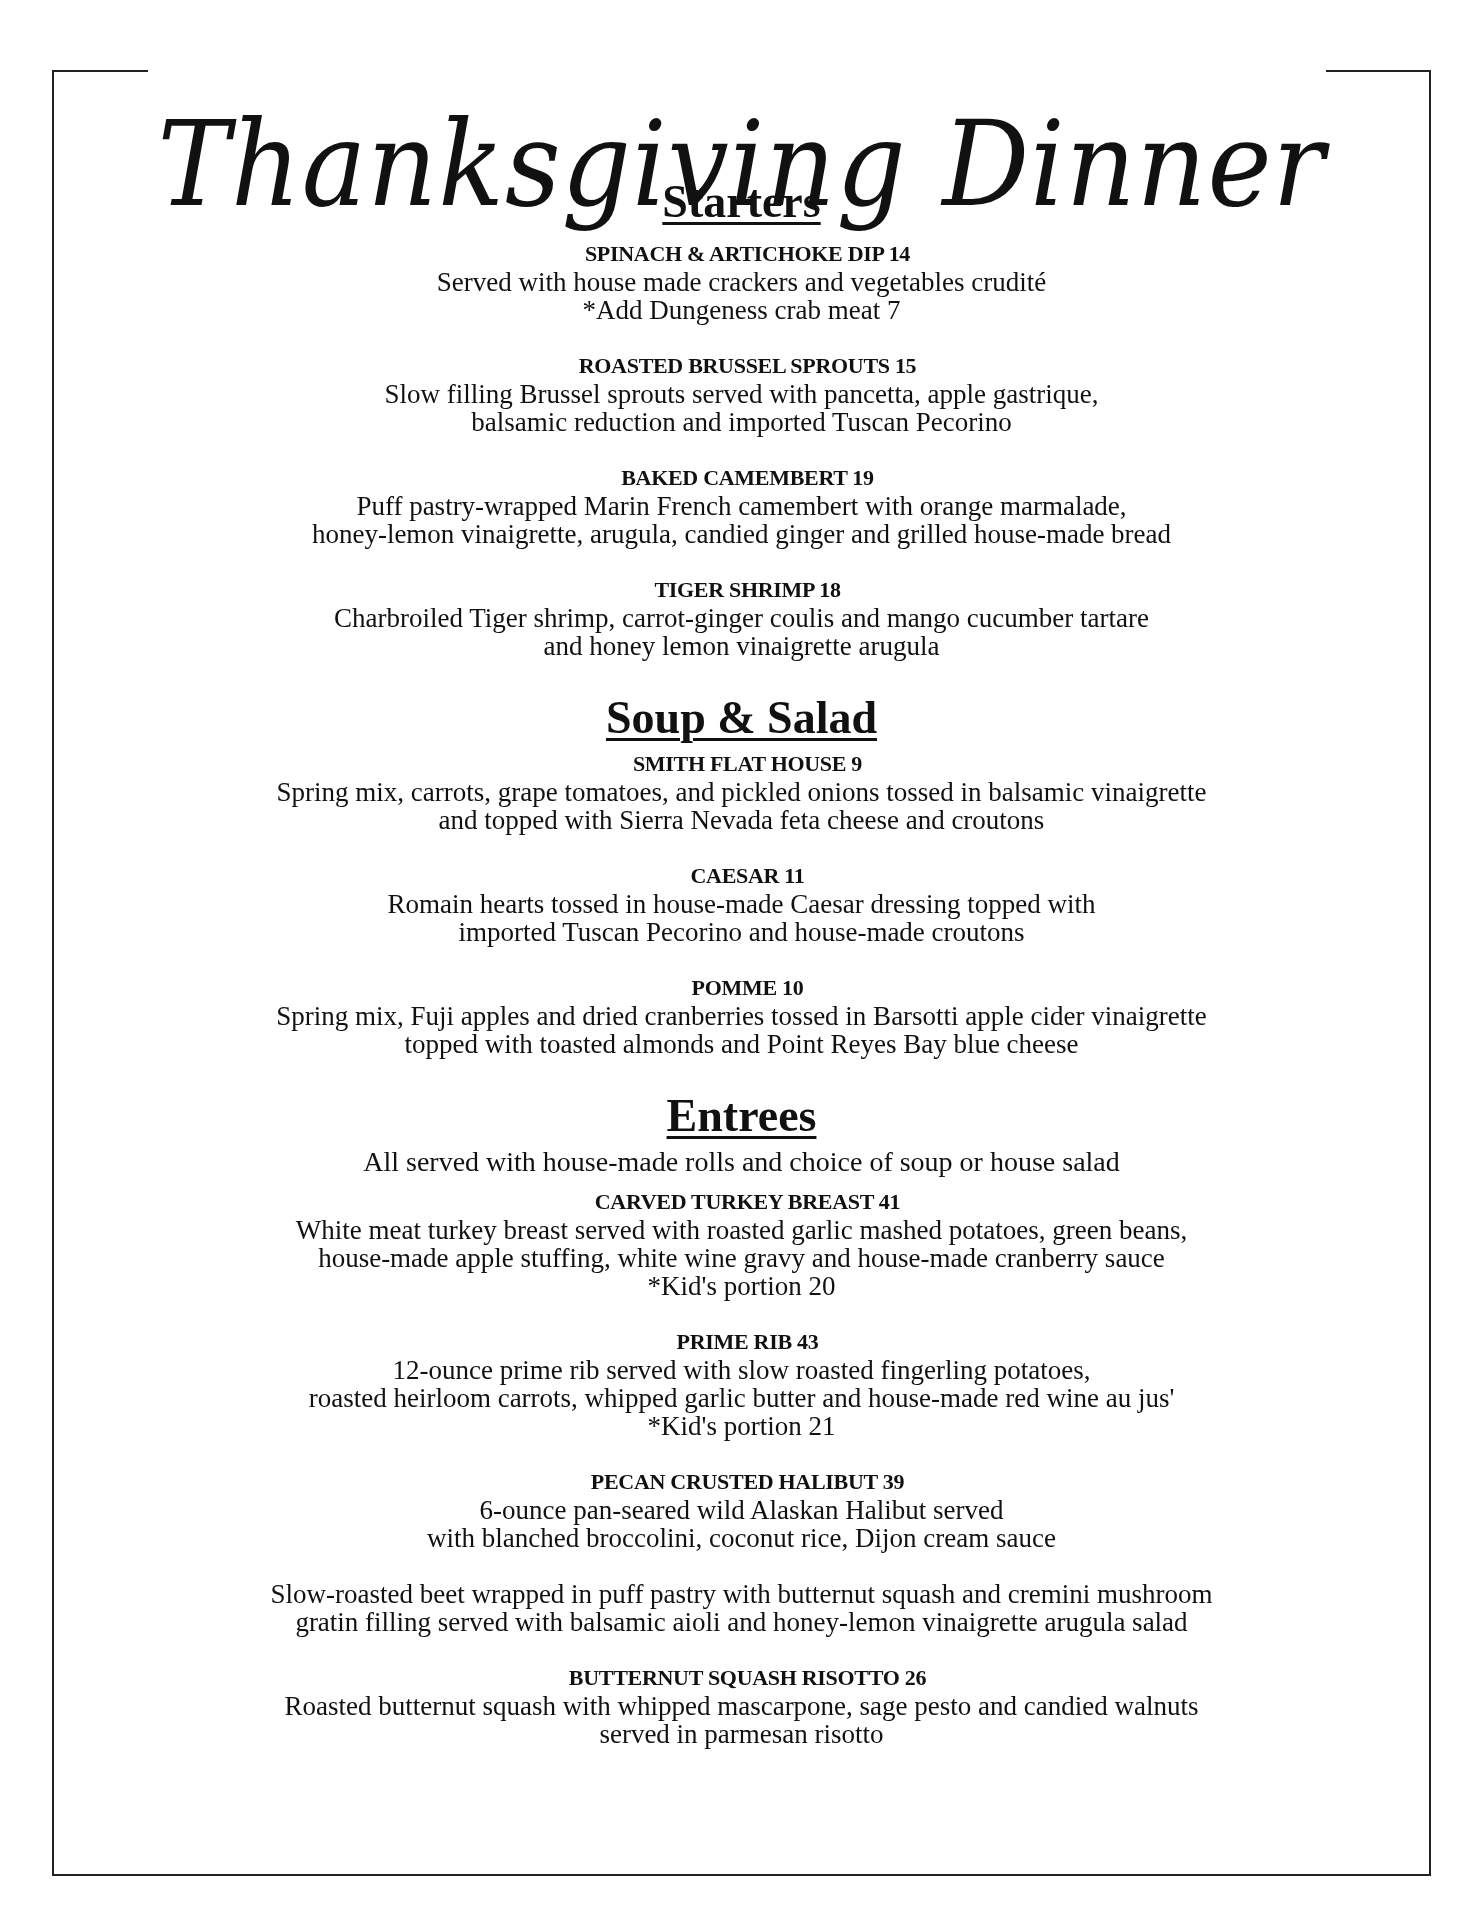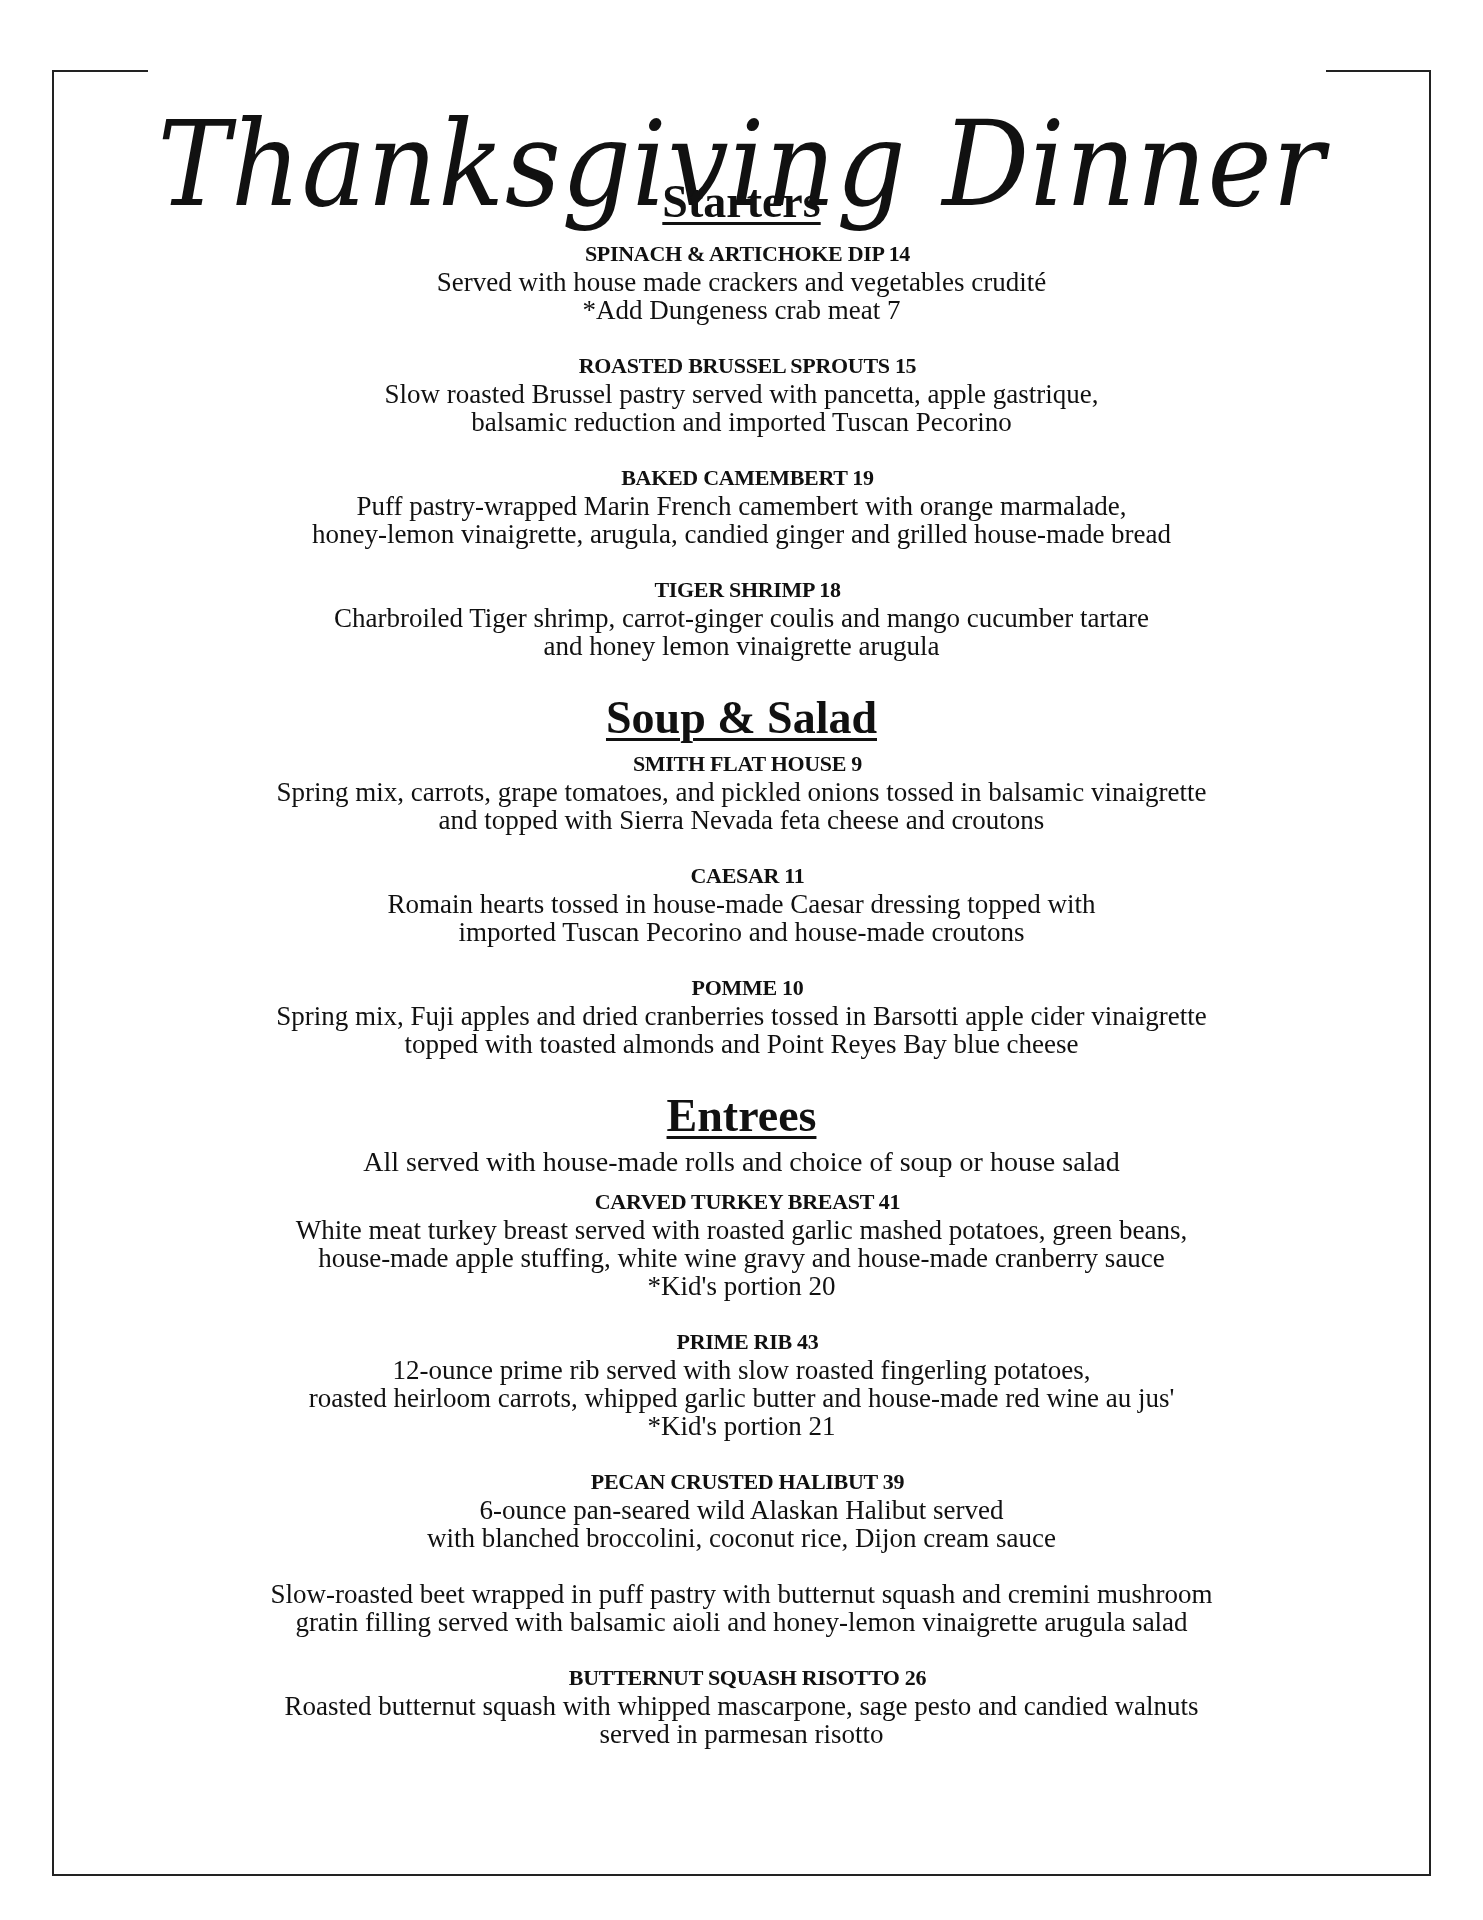--- a/index.html
+++ b/index.html
@@ -47,21 +47,21 @@
 
   <section class="sec-starters">
     <h2 class="section-title">Starters</h2>
     <div class="item">
       <div class="item-name">SPINACH &amp; ARTICHOKE DIP 14</div>
       <div class="item-line">Served with house made crackers and vegetables crudité</div>
       <div class="item-line">*Add Dungeness crab meat 7</div>
     </div>
     <div class="item">
       <div class="item-name">ROASTED BRUSSEL SPROUTS 15</div>
-      <div class="item-line">Slow roasted Brussel pastry served with pancetta, apple gastrique,</div>
+      <div class="item-line">Slow filling Brussel sprouts served with pancetta, apple gastrique,</div>
       <div class="item-line">balsamic reduction and imported Tuscan Pecorino</div>
     </div>
     <div class="item">
       <div class="item-name">BAKED CAMEMBERT 19</div>
       <div class="item-line">Puff pastry-wrapped Marin French camembert with orange marmalade,</div>
       <div class="item-line">honey-lemon vinaigrette, arugula, candied ginger and grilled house-made bread</div>
     </div>
     <div class="item">
       <div class="item-name">TIGER SHRIMP 18</div>
       <div class="item-line">Charbroiled Tiger shrimp, carrot-ginger coulis and mango cucumber tartare</div>

